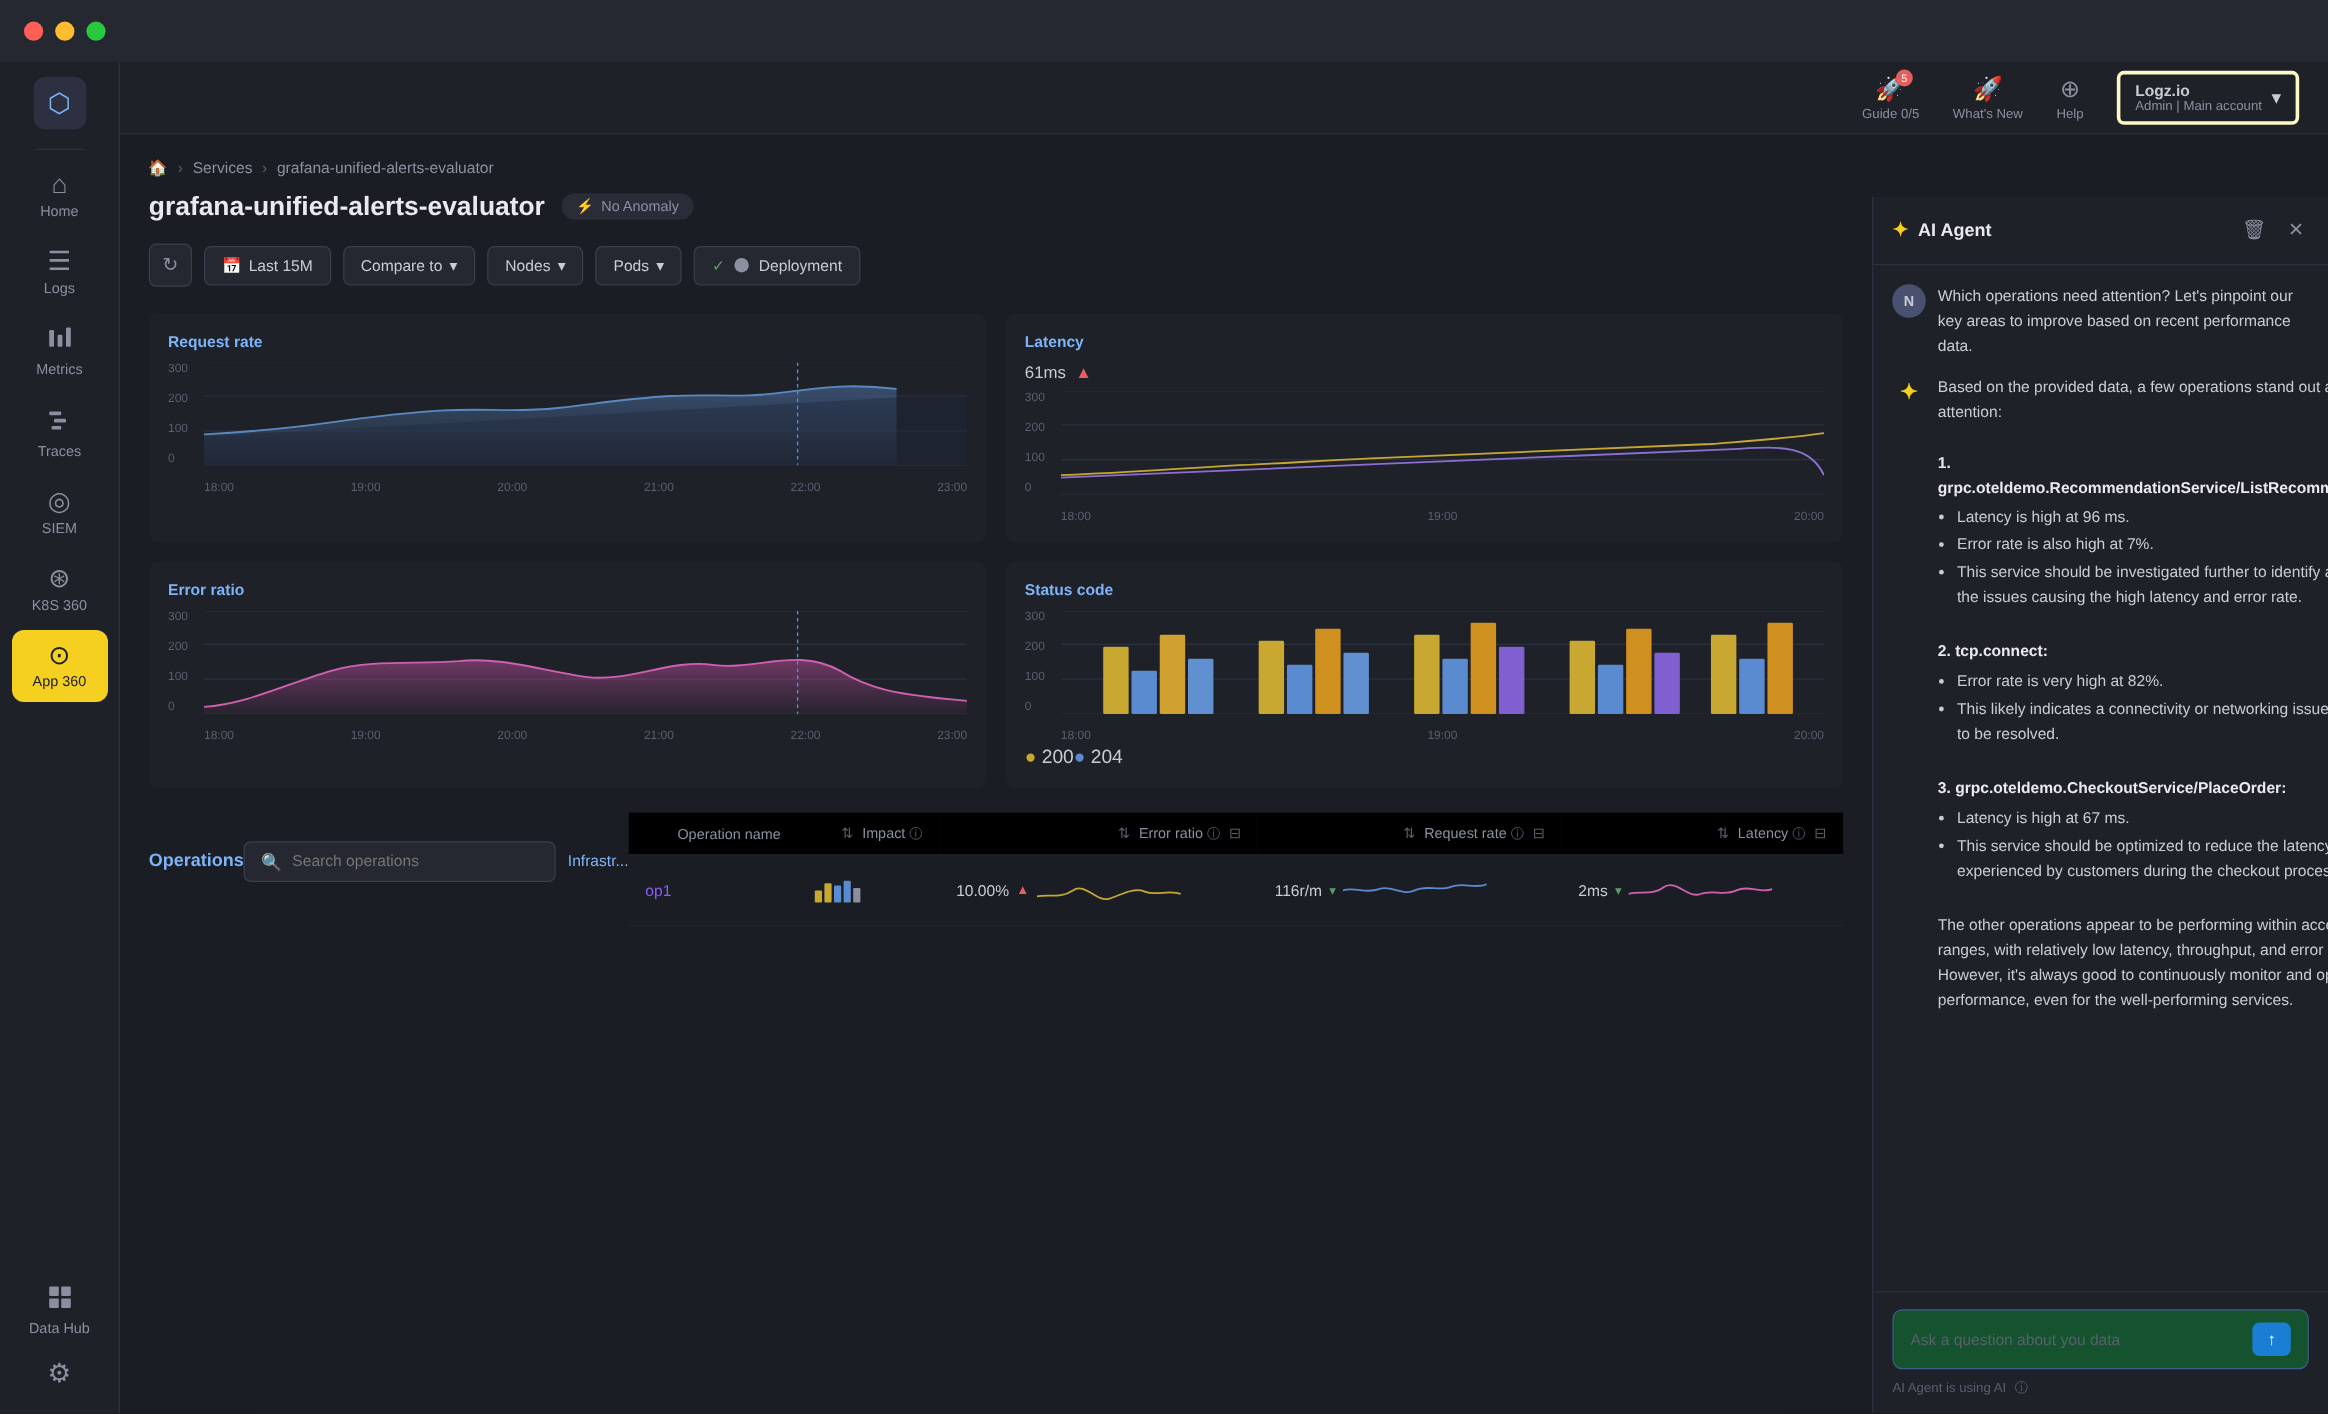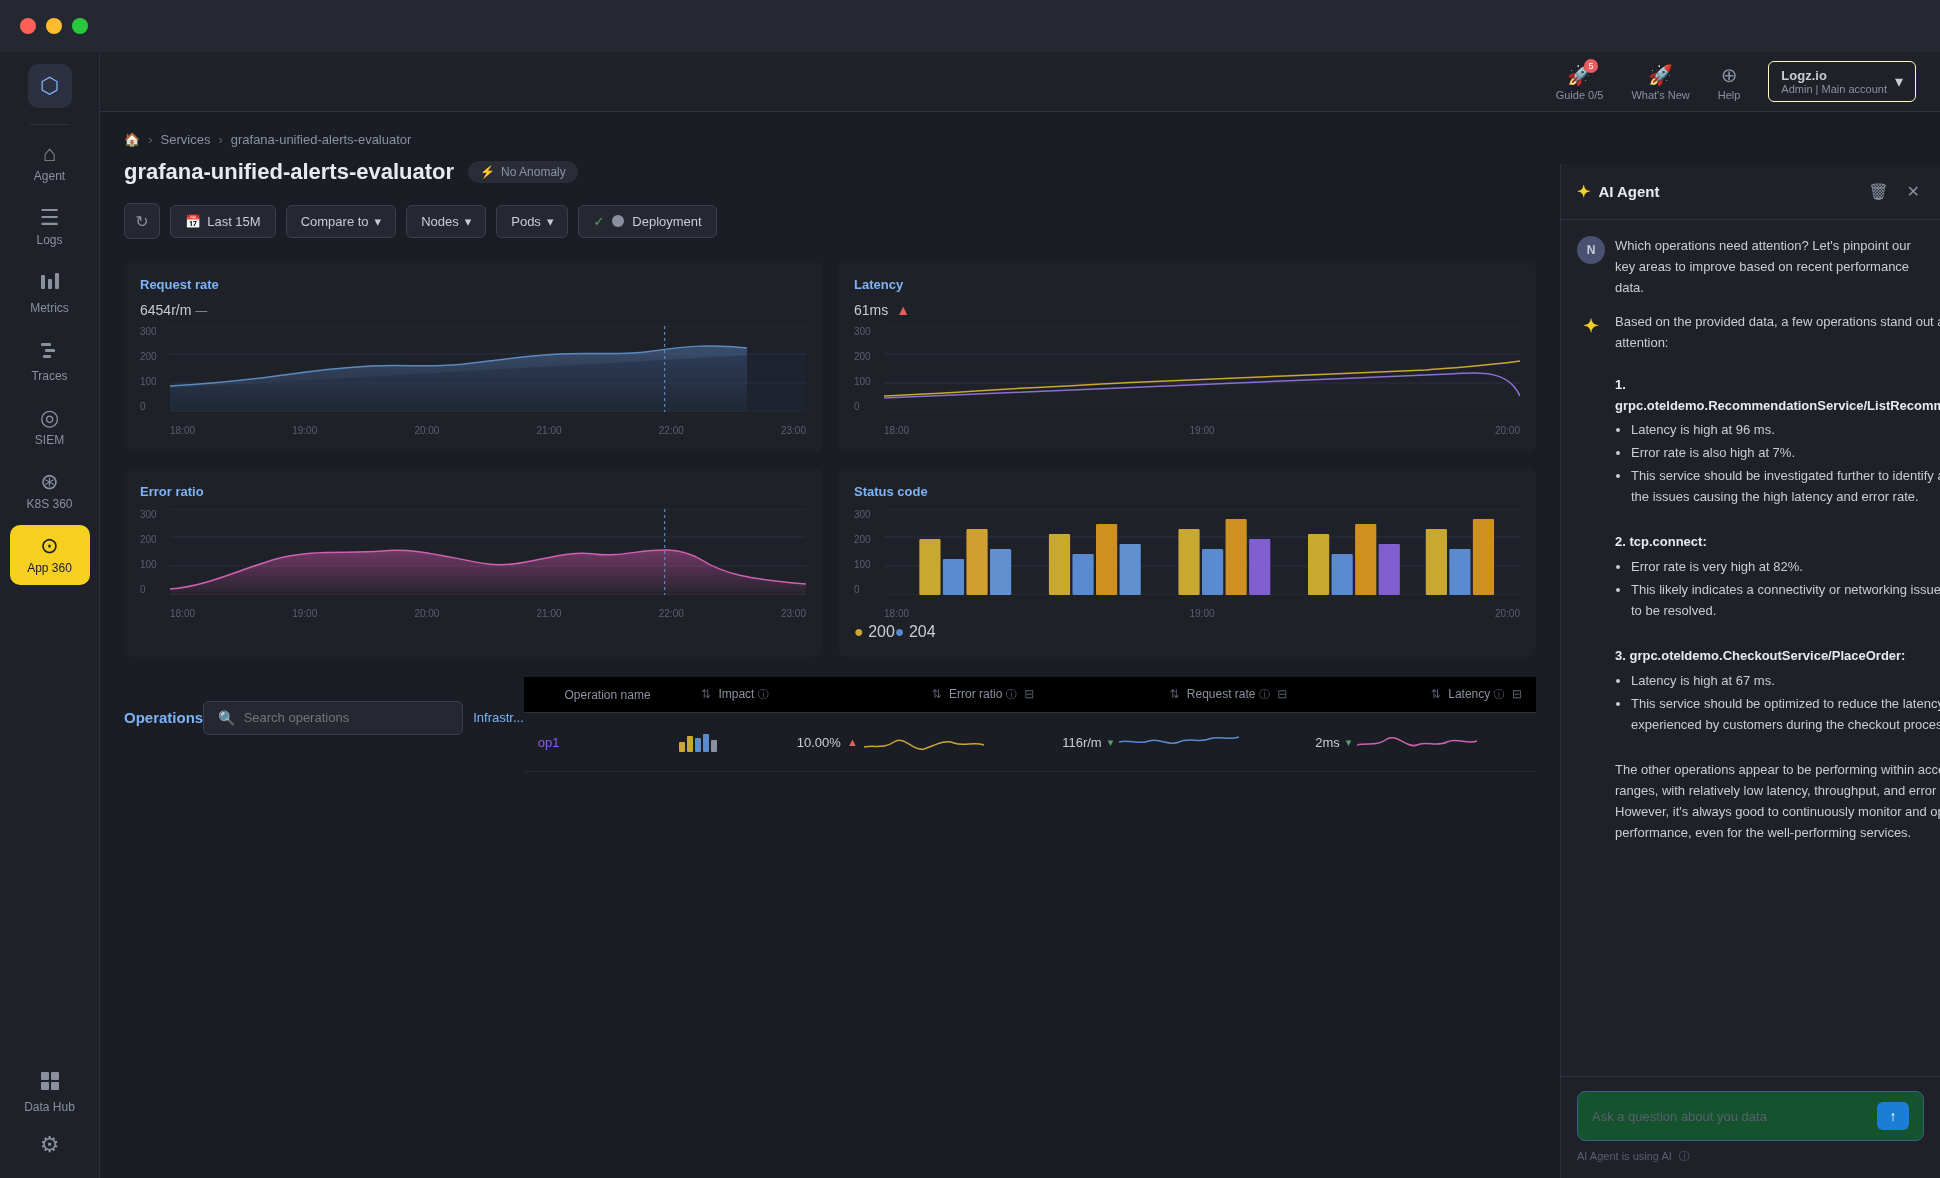--- a/index.html
+++ b/index.html
@@ -107,21 +107,21 @@
     .top-bar-action .label { font-size: 11px; }
     .badge {
       position: absolute; top: -4px; right: -6px;
       background: #e85d5d; color: white; border-radius: 50%;
       width: 14px; height: 14px; font-size: 9px;
       display: flex; align-items: center; justify-content: center;
     }
     .user-menu {
       display: flex; align-items: center; gap: 8px;
       cursor: pointer; color: #c8ccd4;
-      border: 1px solid #fef9c3; border-radius: 6px;
+      border: 3px solid #fef9c3; border-radius: 6px;
       padding: 6px 12px;
     }
     .user-menu .name { font-size: 13px; font-weight: 600; }
     .user-menu .sub { font-size: 11px; color: #8a90a0; }
 
     
     .breadcrumb {
       display: flex; align-items: center; gap: 8px;
       font-size: 13px; color: #8a90a0; margin-bottom: 12px;
     }
@@ -358,21 +358,21 @@
 </div>
 
 <div class="app-layout">
 
   <nav class="sidebar">
     <div class="sidebar-logo">⬡</div>
     <div class="sidebar-divider"></div>
 
     <div class="sidebar-item">
       <span class="icon">⌂</span>
-      <span class="label">Agent</span>
+      <span class="label">Home</span>
     </div>
     <div class="sidebar-item">
       <span class="icon">☰</span>
       <span class="label">Logs</span>
     </div>
     <div class="sidebar-item">
       <span class="icon">
         <svg width="22" height="22" viewBox="0 0 22 22" fill="none">
           <rect x="2" y="4" width="4" height="14" rx="1" fill="#8a90a0"></rect>
           <rect x="9" y="8" width="4" height="10" rx="1" fill="#8a90a0"></rect>
@@ -495,24 +495,20 @@
             <span class="deploy-check">✓</span>
             <span class="deploy-circle"></span>
             <span>Deployment</span>
           </div>
         </div>
 
         <div class="charts-grid">
 
           <div class="chart-card">
             <div class="chart-title">Request rate</div>
-            <div class="chart-value">
-              <span>6454r/m</span>
-              <span style="color:#8a90a0; font-size:12px;"> —</span>
-            </div>
             <div class="chart-area">
               <div class="chart-y-labels">
                 <span>300</span>
                   <span>200</span>
                   <span>100</span>
                   <span>0</span>
               </div>
               <div class="chart-canvas">
                 <svg width="100%" height="100%" viewBox="0 0 540 86" preserveAspectRatio="none">
                   <defs>

